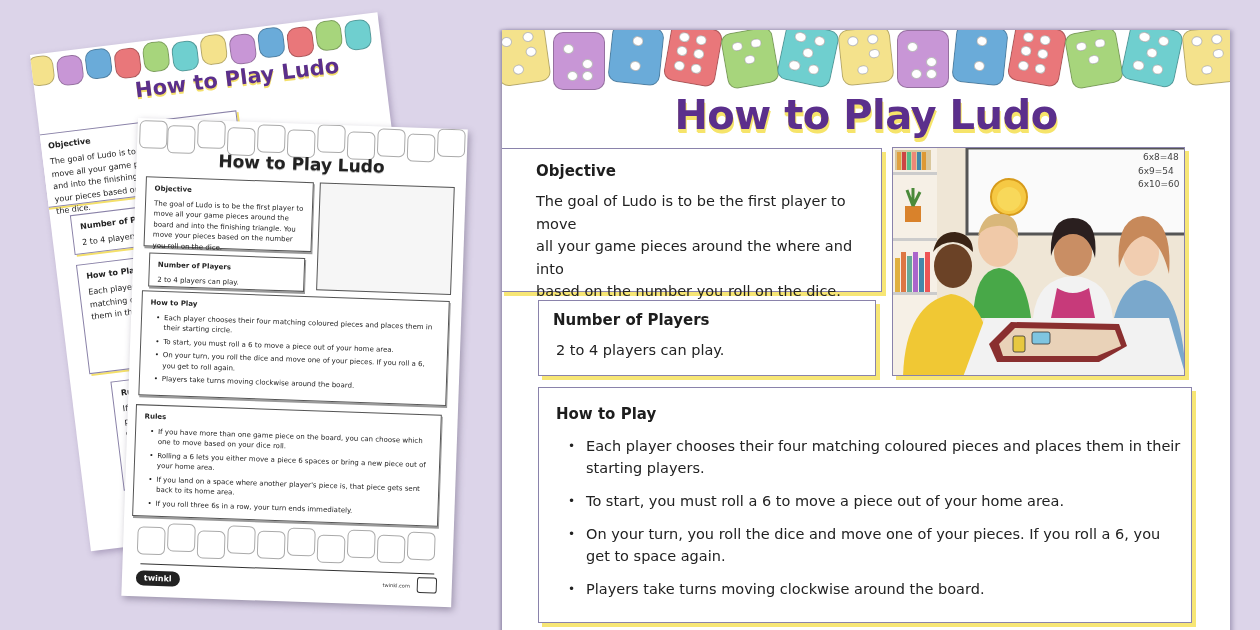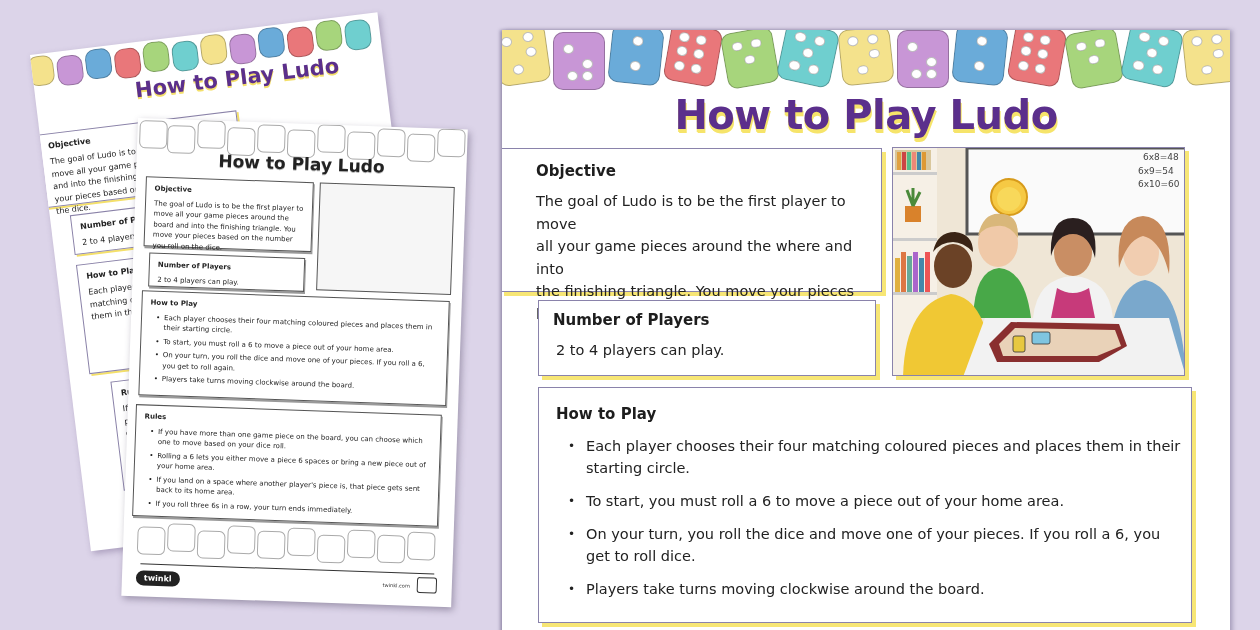--- a/index.html
+++ b/index.html
@@ -344,21 +344,20 @@
     </div>
   </div>
 
   <div class="front-title">How to Play Ludo</div>
 
   <div class="box" style="left:-2px; top:118px; width:382px; height:144px; padding:13px 0 0 35px;">
     <div class="box-heading" style="margin-bottom:10px;">Objective</div>
     <div class="box-text">
       <div>The goal of Ludo is to be the first player to move</div>
       <div>all your game pieces around the where and into</div>
-      <div>the finishing triangle. You move your pieces</div>
       <div>based on the number you roll on the dice.</div>
     </div>
   </div>
 
   <div class="box" style="left:36px; top:270px; width:338px; height:76px; padding:10px 0 0 14px;">
     <div class="box-heading" style="margin-bottom:10px;">Number of Players</div>
     <div class="box-text" style="padding-left:3px;">2 to 4 players can play.</div>
   </div>
 
   <div class="illus">
@@ -419,30 +418,30 @@
       <rect x="139" y="184" width="18" height="12" rx="2" fill="#7fc5e0" stroke="#333" stroke-width="0.8"></rect>
     </svg>
   </div>
 
   <div class="box" style="left:36px; top:357px; width:654px; height:236px; padding:17px 0 0 17px;">
     <div class="box-heading" style="margin-bottom:12px;">How to Play</div>
     <ul class="bullet-list">
       <li>
         <span class="dot">•</span>
         <div>Each player chooses their four matching coloured pieces and places them in their</div>
-        <div>starting circle.</div>
+        <div>starting players.</div>
       </li>
       <li>
         <span class="dot">•</span>
         <div>To start, you must roll a 6 to move a piece out of your home area.</div>
       </li>
       <li>
         <span class="dot">•</span>
         <div>On your turn, you roll the dice and move one of your pieces. If you roll a 6, you</div>
-        <div>get to roll dice.</div>
+        <div>get to space again.</div>
       </li>
       <li>
         <span class="dot">•</span>
         <div>Players take turns moving clockwise around the board.</div>
       </li>
     </ul>
   </div>
 </div>
 
 </body></html>

